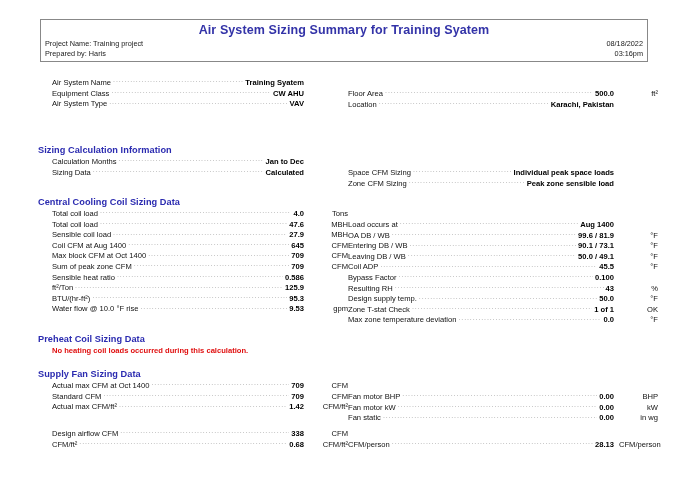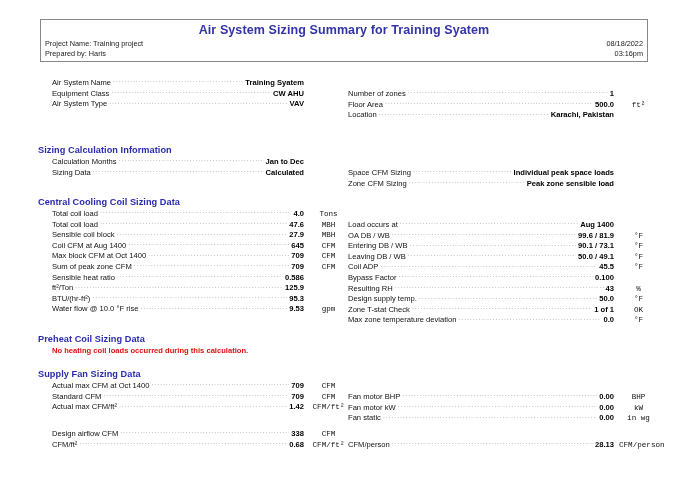--- a/index.html
+++ b/index.html
@@ -118,22 +118,21 @@
     color: #000000;
     text-align: right;
     padding-left: 1px;
   }
   .row .unit {
     flex: 0 0 auto;
     width: 44px;
     padding-left: 5px;
     color: #111111;
     font-weight: normal;
-    text-align: center;
-    font-family: Liberation Mono, monospace;
+    text-align: right;
   }
 
   
   .body-indent { padding-left: 14px; }
 
   .note-red {
     font-size: 7.6px;
     line-height: 10.6px;
     font-weight: bold;
     color: #e01010;
@@ -187,26 +186,20 @@
         </div>
         <div class="row">
           <span class="label">Air System Type</span>
           <span class="leader"></span>
           <span class="value">VAV</span>
           <span class="unit"></span>
         </div>
       </div>
       <div class="col right right-offset">
         <div class="row">
-          <span class="label">Number of zones</span>
-          <span class="leader"></span>
-          <span class="value">1</span>
-          <span class="unit"></span>
-        </div>
-        <div class="row">
           <span class="label">Floor Area</span>
           <span class="leader"></span>
           <span class="value">500.0</span>
           <span class="unit">ft²</span>
         </div>
         <div class="row">
           <span class="label">Location</span>
           <span class="leader"></span>
           <span class="value">Karachi, Pakistan</span>
           <span class="unit"></span>
@@ -259,21 +252,21 @@
           <span class="value">4.0</span>
           <span class="unit">Tons</span>
         </div>
         <div class="row">
           <span class="label">Total coil load</span>
           <span class="leader"></span>
           <span class="value">47.6</span>
           <span class="unit">MBH</span>
         </div>
         <div class="row">
-          <span class="label">Sensible coil block</span>
+          <span class="label">Sensible coil load</span>
           <span class="leader"></span>
           <span class="value">27.9</span>
           <span class="unit">MBH</span>
         </div>
         <div class="row">
           <span class="label">Coil CFM at Aug 1400</span>
           <span class="leader"></span>
           <span class="value">645</span>
           <span class="unit">CFM</span>
         </div>

